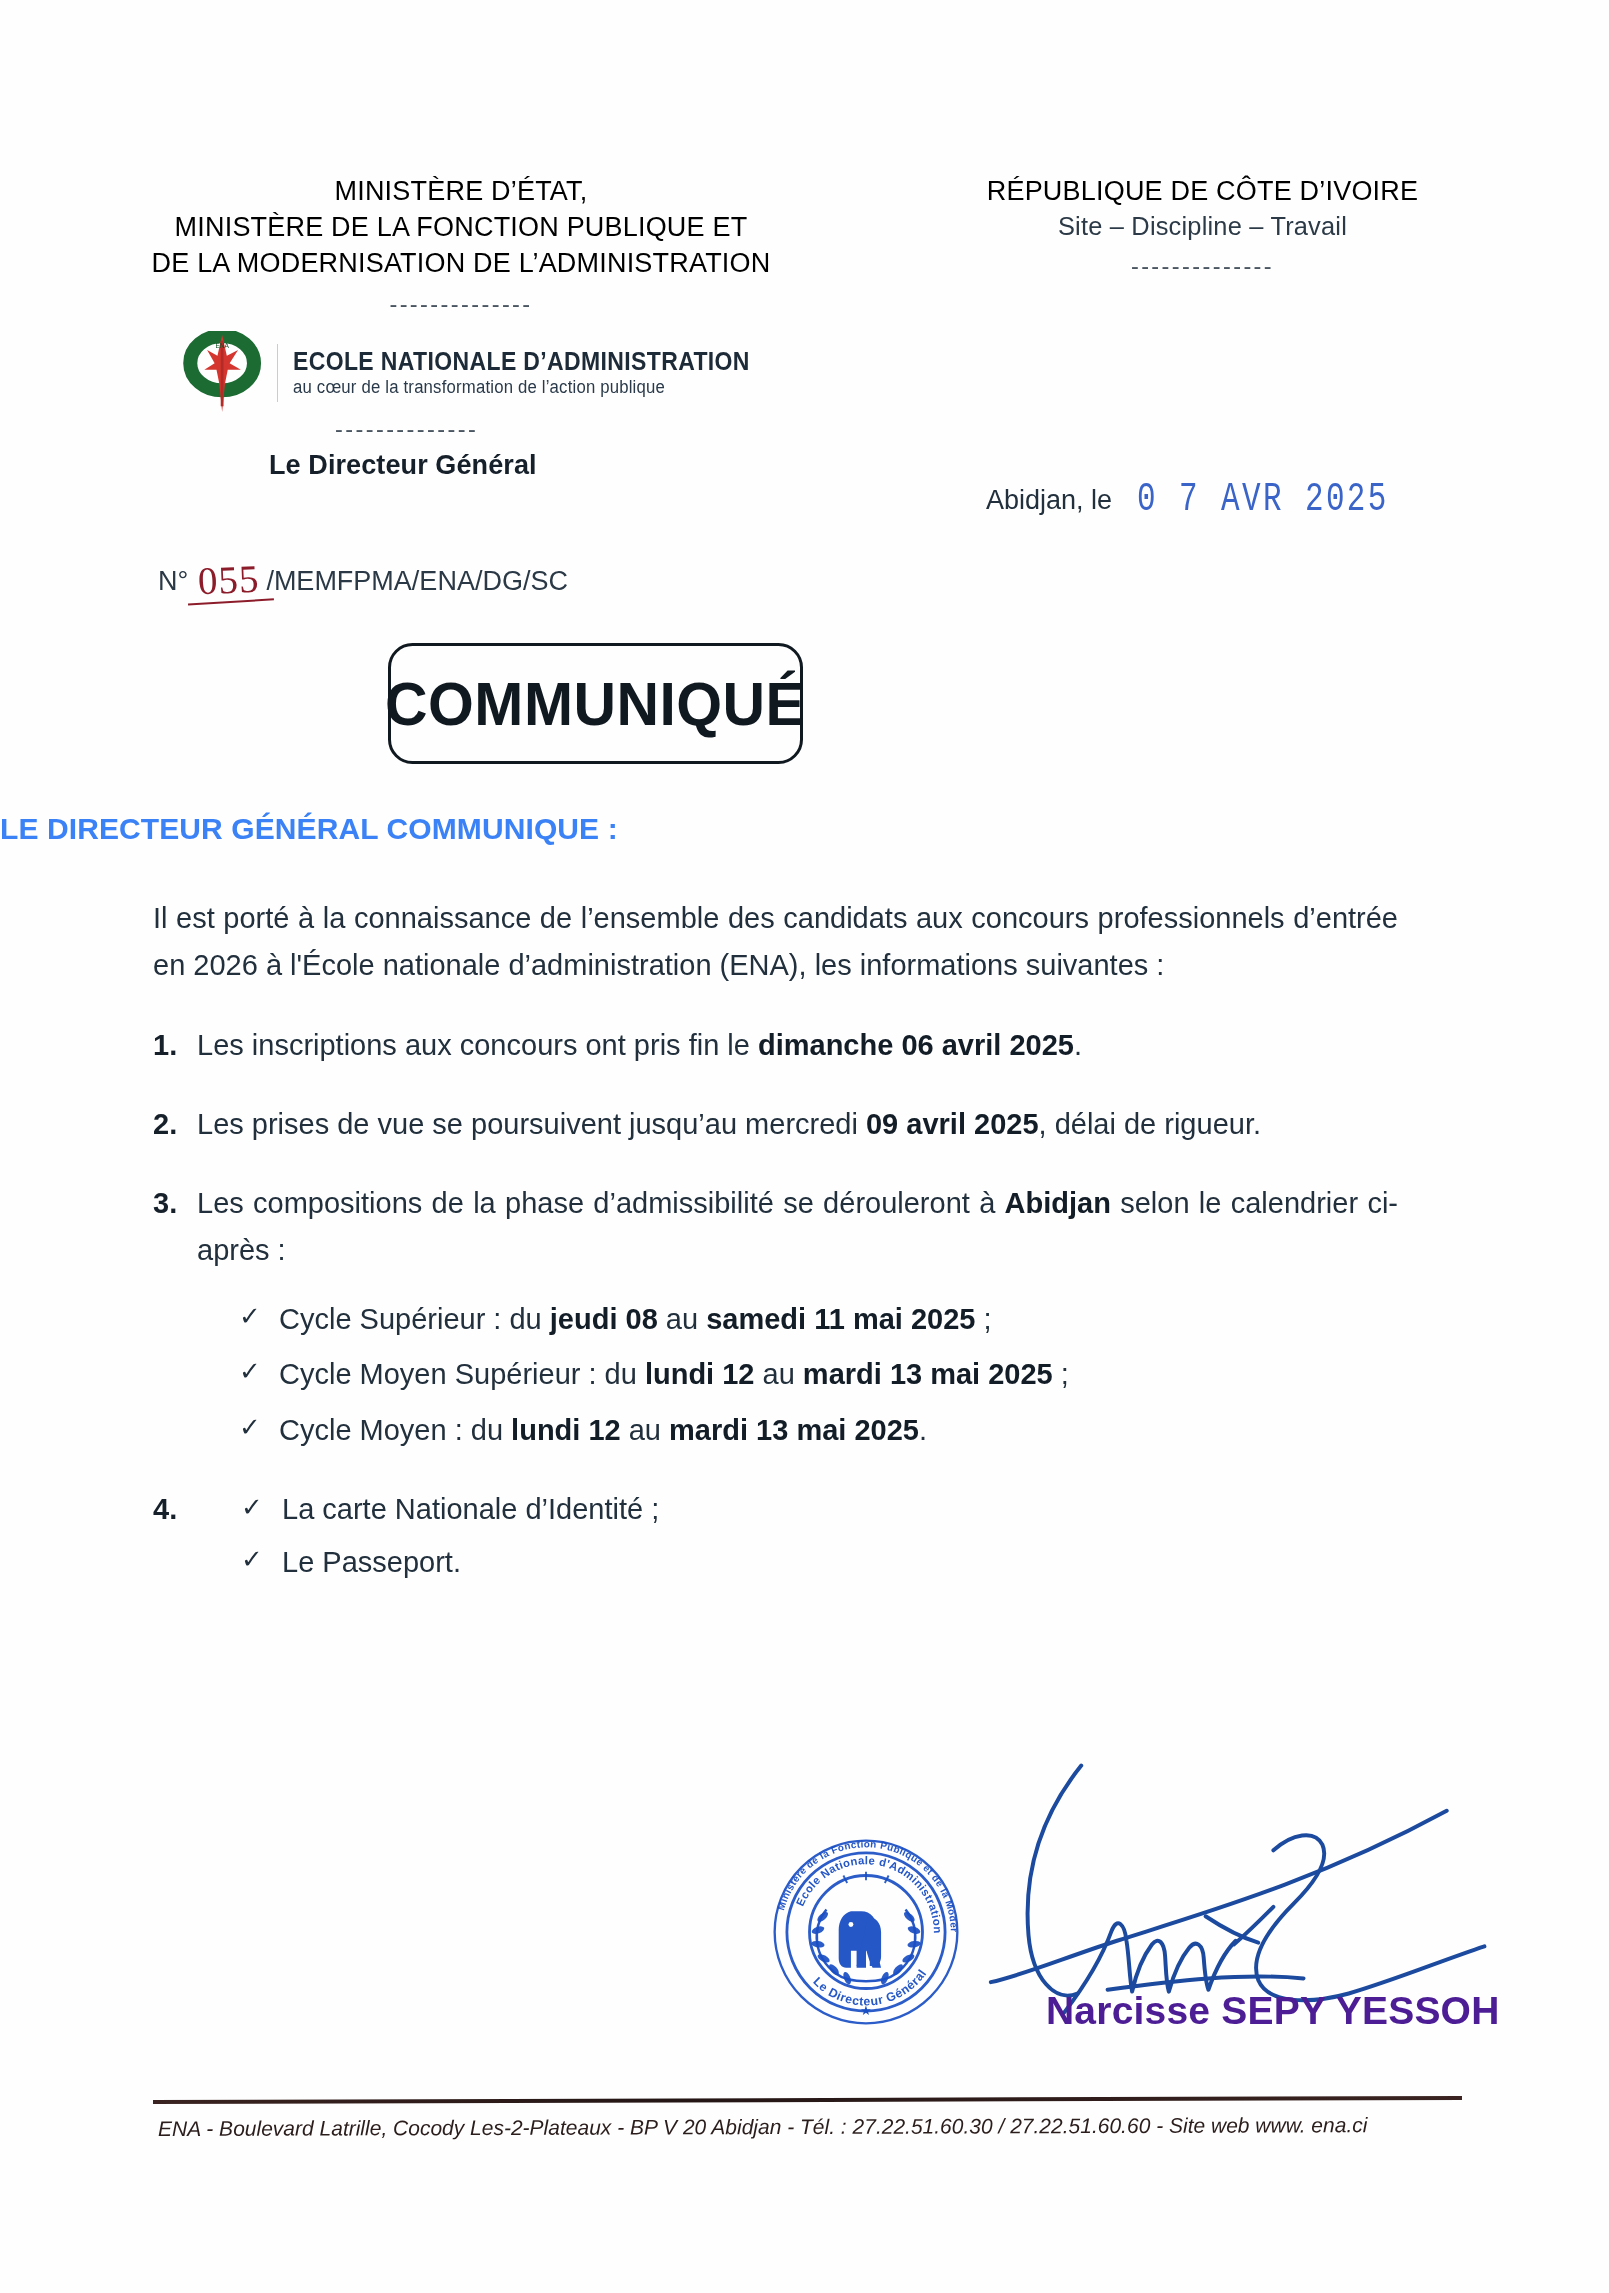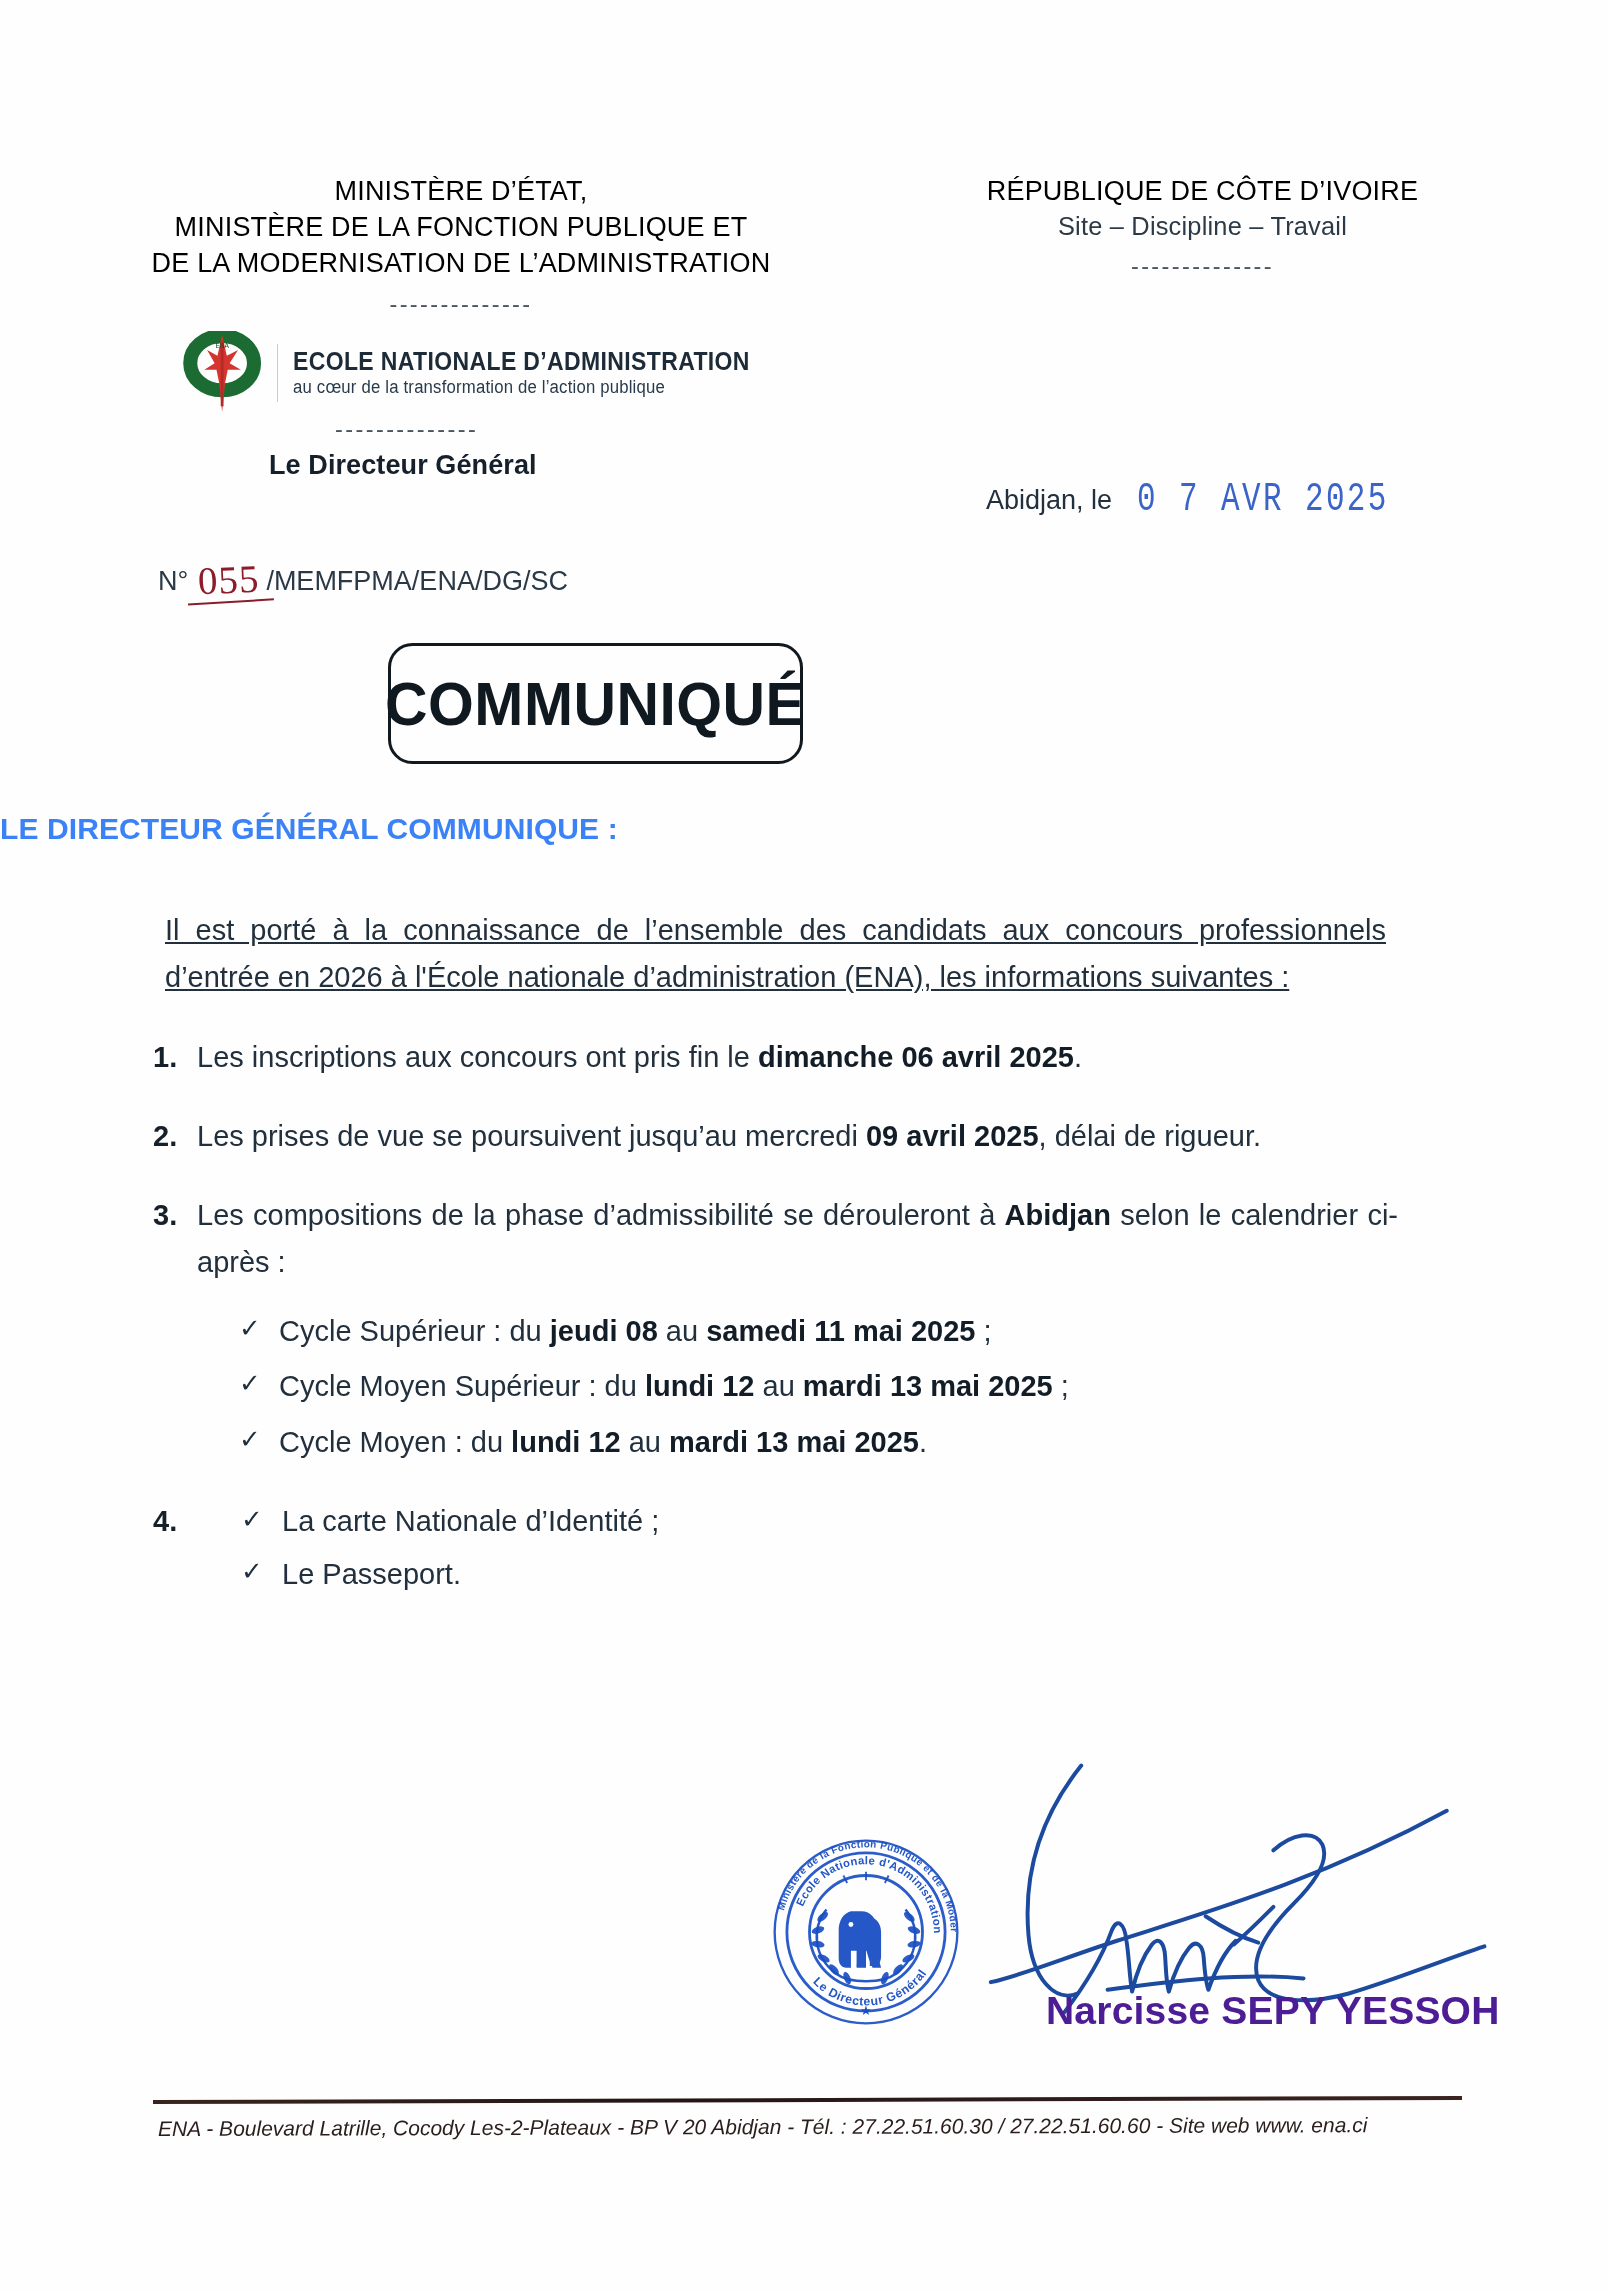--- a/index.html
+++ b/index.html
@@ -222,22 +222,21 @@
     left: 153px;
     top: 895px;
     width: 1245px;
     font-size: 29px;
     line-height: 1.63;
     color: #22303d;
   }
   .para-intro {
     text-align: justify;
     text-align-last: left;
-    margin: 12px;
-    text-decoration: underline;
+    margin: 0;
   }
 
   ol.num-list {
     list-style: none;
     margin: 0;
     padding: 0;
   }
   ol.num-list > li {
     position: relative;
     padding-left: 44px;

